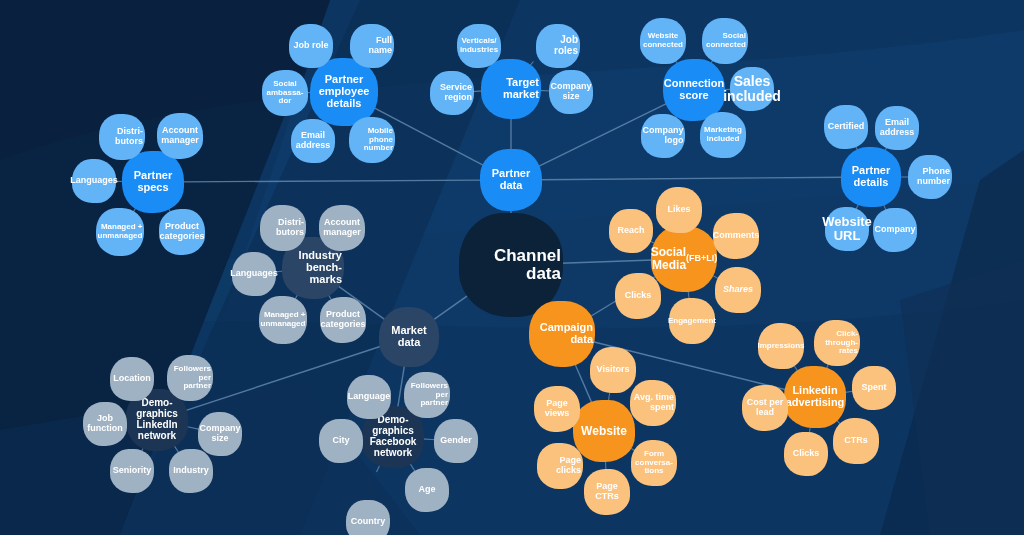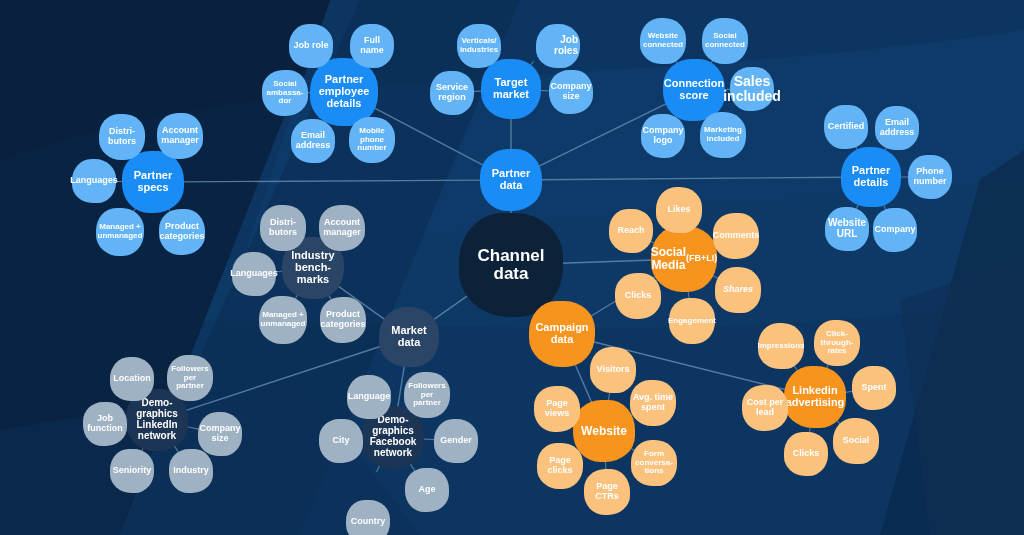--- a/index.html
+++ b/index.html
@@ -12,20 +12,21 @@
   #linksvg{position:absolute;left:0;top:0;width:1024px;height:535px;}
   .node{
     position:absolute;display:flex;align-items:center;justify-content:center;
     text-align:center;color:#ffffff;line-height:1.08;
     transform:translate(-50%,-50%);
     box-sizing:border-box;padding:2px;
     -webkit-font-smoothing:antialiased;
   }
   .blob{
     border-radius:42% 46% 44% 48% / 47% 43% 48% 44%;
+    text-align:right;
   }
   .blob2{ border-radius:46% 42% 48% 44% / 43% 48% 42% 47%; }
   .blob3{ border-radius:44% 48% 42% 46% / 48% 44% 46% 42%; }
   .hub{font-weight:bold;}
   .leaf{font-weight:bold;}
   .sub{font-weight:bold;font-size:9px;display:block;}
 </style>
 </head>
 <body>
 
@@ -229,21 +230,21 @@
     </div>
     <div class="node blob3 leaf" style="left: 897px; top: 128px; width: 44px; height: 44px; background: rgb(98, 180, 247); font-size: 9px;">
       <span>Email address</span>
     </div>
     <div class="node blob leaf" style="left: 930px; top: 177px; width: 44px; height: 44px; background: rgb(98, 180, 247); font-size: 9px;">
       <span>Phone number</span>
     </div>
     <div class="node blob2 leaf" style="left: 895px; top: 230px; width: 44px; height: 44px; background: rgb(98, 180, 247); font-size: 9px;">
       <span>Company</span>
     </div>
-    <div class="node blob3 leaf" style="left: 847px; top: 229px; width: 44px; height: 44px; background: rgb(98, 180, 247); font-size: 10px;">
+    <div class="node blob3 leaf" style="left: 847px; top: 229px; width: 44px; height: 44px; background: rgb(98, 180, 247); font-size: 13px;">
       <span>Website URL</span>
     </div>
     <div class="node blob leaf" style="left: 283px; top: 228px; width: 46px; height: 46px; background: rgb(159, 178, 196); font-size: 9px;">
       <span>Distri- butors</span>
     </div>
     <div class="node blob2 leaf" style="left: 342px; top: 228px; width: 46px; height: 46px; background: rgb(159, 178, 196); font-size: 9px;">
       <span>Account manager</span>
     </div>
     <div class="node blob3 leaf" style="left: 254px; top: 274px; width: 44px; height: 44px; background: rgb(159, 178, 196); font-size: 9px;">
       <span>Languages</span>
@@ -329,21 +330,21 @@
     <div class="node blob3 leaf" style="left: 781px; top: 346px; width: 46px; height: 46px; background: rgb(251, 194, 126); font-size: 8px;">
       <span>Impressions</span>
     </div>
     <div class="node blob leaf" style="left: 837px; top: 343px; width: 46px; height: 46px; background: rgb(251, 194, 126); font-size: 8px;">
       <span>Click- through- rates</span>
     </div>
     <div class="node blob2 leaf" style="left: 874px; top: 388px; width: 44px; height: 44px; background: rgb(251, 194, 126); font-size: 9px;">
       <span>Spent</span>
     </div>
     <div class="node blob3 leaf" style="left: 856px; top: 441px; width: 46px; height: 46px; background: rgb(251, 194, 126); font-size: 9px;">
-      <span>Social</span>
+      <span>CTRs</span>
     </div>
     <div class="node blob leaf" style="left: 806px; top: 454px; width: 44px; height: 44px; background: rgb(251, 194, 126); font-size: 9px;">
       <span>Clicks</span>
     </div>
     <div class="node blob2 leaf" style="left: 765px; top: 408px; width: 46px; height: 46px; background: rgb(251, 194, 126); font-size: 9px;">
       <span>Cost per lead</span>
     </div>
   </div>
 
 </body></html>

